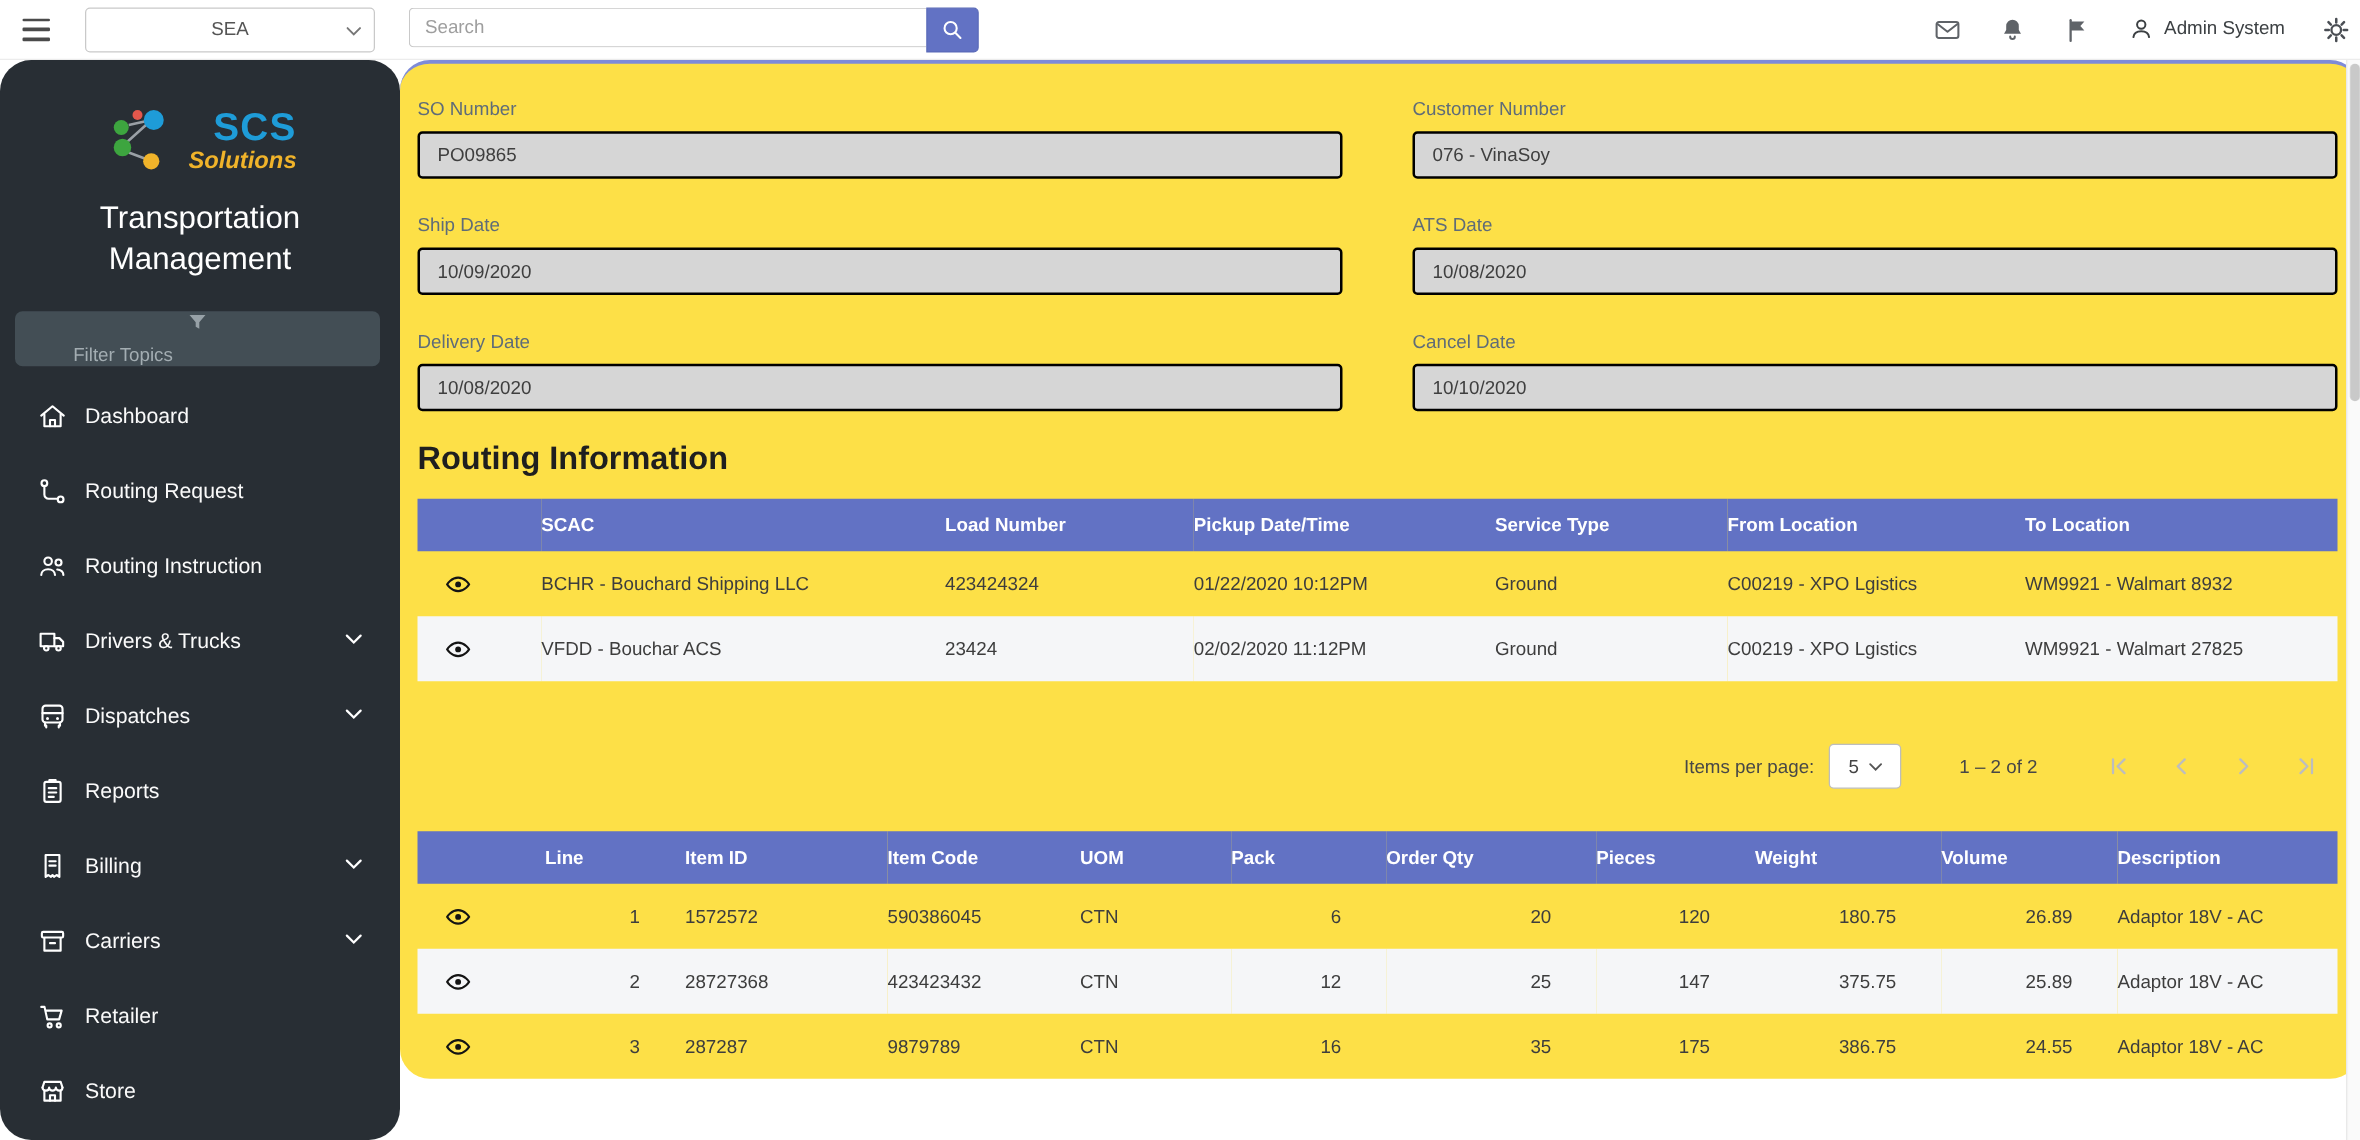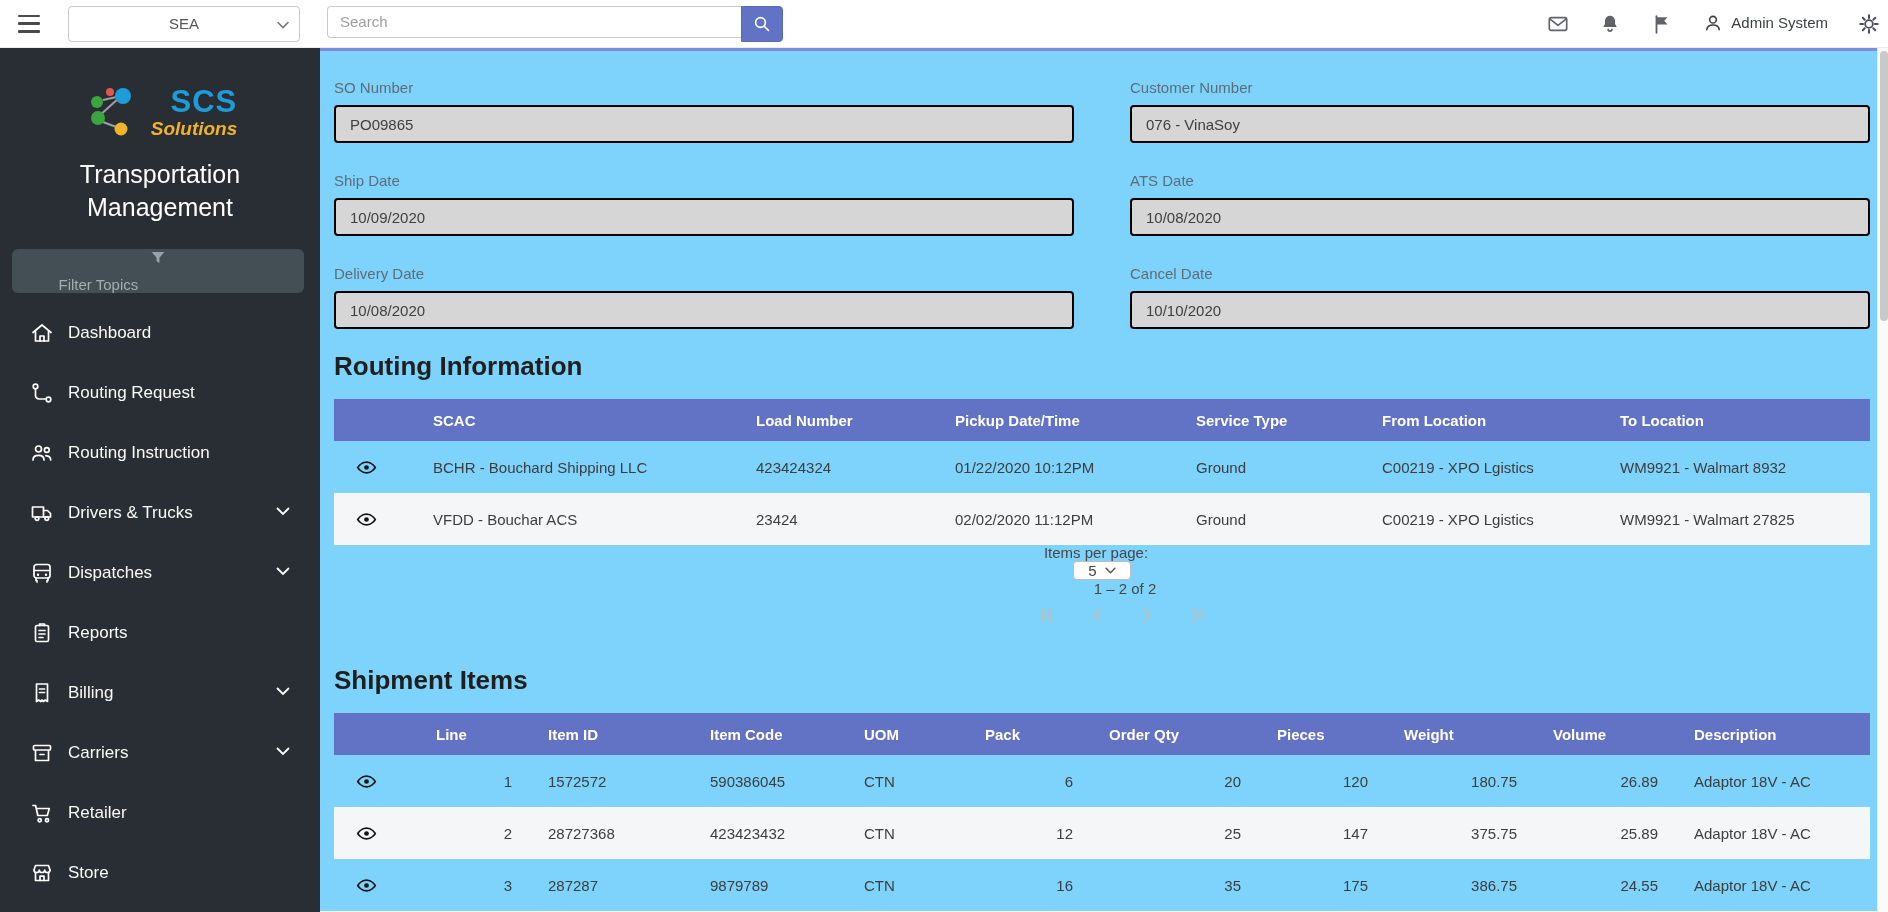--- a/index.html
+++ b/index.html
@@ -23,58 +23,58 @@
   .searchbar input::placeholder { color:#9e9e9e; }
   .search-btn { width:42px; height:36px; background:#6272c4; border:1px solid #5a6ab8;
                 border-radius:0 4px 4px 0; display:flex; align-items:center; justify-content:center; cursor:pointer; }
   .top-right { margin-left:auto; display:flex; align-items:flex-start; gap:30px; padding-right:8px; }
   .top-icon { background:none; border:none; cursor:pointer; display:flex; align-items:center; }
   .userchip { display:flex; align-items:center; gap:8px; cursor:pointer; background:none; border:none; }
   .userchip .uname { font-size:15px; color:#3c4043; font-weight:500; }
 
   
   .sidebar { position:fixed; top:48px; left:0; width:320px; height:864px; background:#282e34;
-             overflow:hidden; z-index:20; }
+             overflow:hidden; z-index:20;border-radius:25px; }
   .logo-block { display:flex; align-items:center; justify-content:center; margin-top:34px; gap:6px; }
   .logo-text { display:flex; flex-direction:column; align-items:flex-end; line-height:1; }
   .logo-scs { font-size:31px; font-weight:bold; color:#1e9cd8; letter-spacing:1px; }
   .logo-sol { font-size:19px; font-weight:bold; font-style:italic; color:#f0b32a; margin-top:2px; }
   .app-title { color:#ffffff; font-size:25px; font-weight:500; text-align:center; line-height:1.3;
                margin:16px auto 0; width:250px; }
   .filter-box { margin:26px 12px 10px; width:292px; height:44px; background:#434e55; border-radius:6px;
                 display:flex; align-items:center; padding:0 14px; gap:10px;flex-direction:column; }
   .filter-box input { flex:1; background:transparent; border:none; outline:none; font-size:15px;
                       color:#dfe4e7; font-family:"Liberation Sans", sans-serif; }
   .filter-box input::placeholder { color:#a3adb2; }
   .menu { margin-top:10px; }
   .menu-item { position:relative; height:60px; display:flex; align-items:center; padding-left:30px;
                cursor:pointer; color:#fafafa; }
   .menu-item .mi-icon { width:24px; height:24px; flex:0 0 24px; display:flex; align-items:center; }
   .menu-item .mi-label { margin-left:14px; font-size:17px; }
   .menu-item .mi-chev { position:absolute; right:30px; top:24px; }
 
   
   .content { position:absolute; top:48px; left:320px; width:1568px; border-top:3px solid #7e8bd8;
-             background:#7dd3fc; padding:28px 18px 0 14px; }
+             background:#fde047; padding:28px 18px 0 14px;border-radius:24px; }
   .form-grid { display:grid; grid-template-columns:740px 740px; column-gap:56px; row-gap:29px; }
   .field label { display:block; font-size:15px; color:#5f6c78; font-weight:500; margin-bottom:9px; }
   .field input { width:100%; height:38px; background:#d6d6d6; border:2px solid #000000; border-radius:4px;
                  padding:0 14px; font-size:15px; color:#3f3f3f; font-family:"Liberation Sans", sans-serif; }
   h2.section-title { margin-top:22px; font-size:26px; font-weight:600; color:#1f1f1f; }
   table.data { width:100%; border-collapse:collapse; table-layout:fixed; margin-top:17px; }
   table.data thead th { background:#6272c4; color:#fff; font-size:15px; font-weight:600;
                         text-align:left; height:42px; padding:0 8px 0 0; }
   table.data tbody td { height:52px; font-size:15px; color:#3d3d3d; padding:0 8px 0 0; }
   table.data tbody tr:nth-child(even) { background:#f5f6f8; }
   td.num { text-align:right; padding-right:36px !important; }
   td.eye-cell { padding-left:22px !important; }
   .eye-btn { background:none; border:none; cursor:pointer; display:flex; align-items:center; padding:0; }
 
   
-  .paginator { display:flex; align-items:center; justify-content:flex-end; margin-top:48px; height:40px;flex-direction:column; }
+  .paginator { display:flex; align-items:center; justify-content:flex-end; margin-top:48px; height:40px; }
   .pp-label { font-size:15px; color:#474747; margin-right:12px; }
   .pp-select { width:58px; height:36px; border:1px solid #bdbdbd; border-radius:4px; background:#fff;
                display:flex; align-items:center; justify-content:center; gap:8px; font-size:15px;
                color:#444; cursor:pointer; }
   .pp-range { font-size:15px; color:#474747; margin-left:46px; }
   .pp-nav { display:flex; align-items:center; margin-left:40px; }
   .pp-btn { width:50px; height:36px; background:none; border:none; display:flex; align-items:center;
             justify-content:center; cursor:default; color:#bdbdbd; }
 
   .shipment-block { margin-top:32px; }
@@ -421,21 +421,20 @@
       <button class="pp-btn">
         <svg width="22" height="22" viewBox="0 0 24 24">
             <path d="M17 6v12" stroke="#bdbdbd" stroke-width="2" stroke-linecap="round"></path>
             <path d="M7 6l6 6-6 6" fill="none" stroke="#bdbdbd" stroke-width="2" stroke-linecap="round" stroke-linejoin="round"></path>
           </svg>
       </button>
     </div>
   </div>
 
   <div class="shipment-block">
-    <h2 class="section-title" style="margin-top:0">Shipment Items</h2>
 
     <table class="data">
       <colgroup>
         <col style="width:102px">
           <col style="width:112px">
           <col style="width:162px">
           <col style="width:154px">
         <col style="width:121px">
           <col style="width:124px">
           <col style="width:168px">

